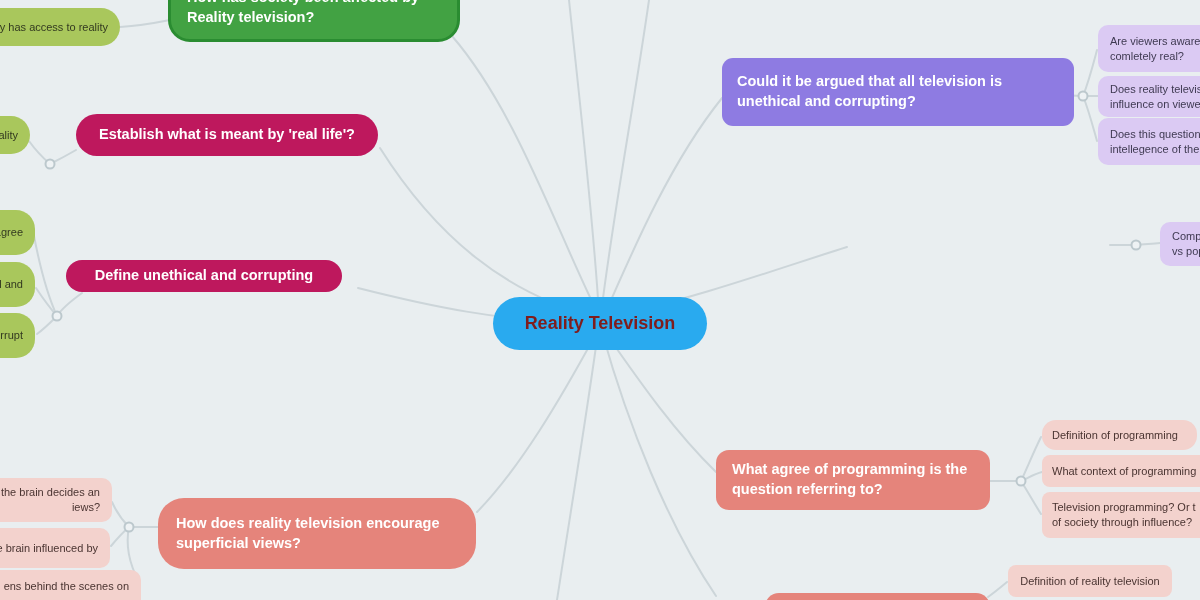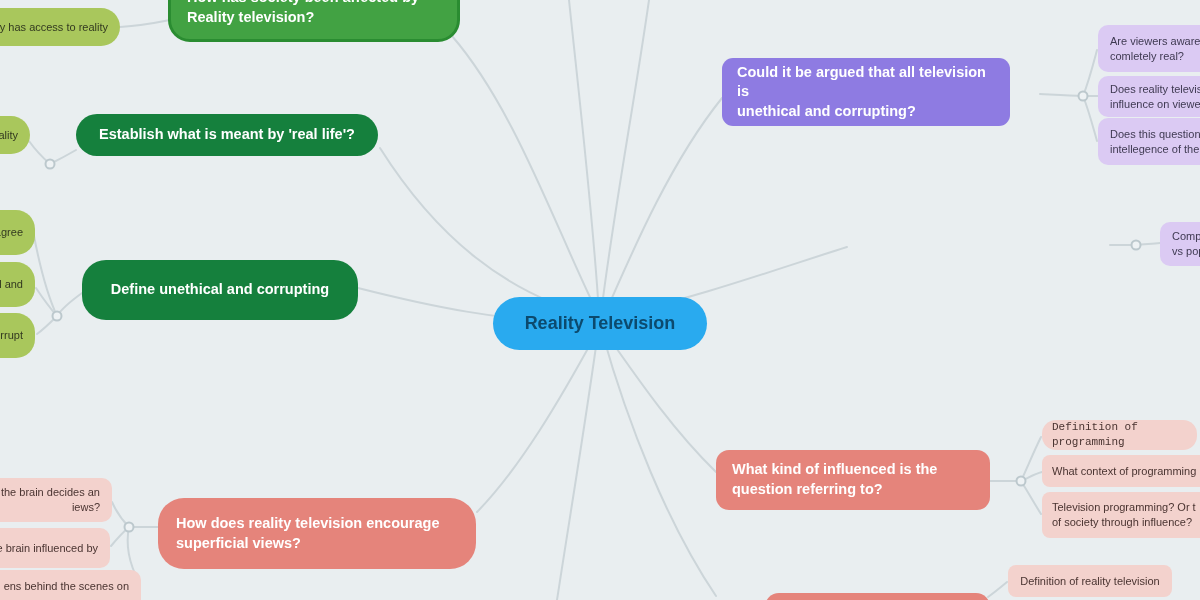--- a/index.html
+++ b/index.html
@@ -7,26 +7,26 @@
   #stage{
     position:relative;width:1200px;height:600px;overflow:hidden;
     background:#e9eef0;
   }
   #wires{position:absolute;left:0;top:0;}
   .node{
     position:absolute;display:flex;align-items:center;
     box-sizing:border-box;white-space:pre-line;line-height:1.35;
   }
   .root-node{
-    background:#29aaef;color:#0c4a6e;font-weight:bold;font-size:18px;
+    background:#29aaef;color:#7f1d1d;font-weight:bold;font-size:18px;
     justify-content:center;text-align:center;border-radius:27px;
   }
   .main{color:#ffffff;font-weight:bold;font-size:14.5px;}
   .child{font-size:11px;color:#383838;}
-  .green{background:#15803d;}
+  .green{background:#be185d;}
   .green-sel{background:#42a243;border:3px solid #2a8c31;}
   .olive{background:#a9c75c;color:#333a20;}
   .purple{background:#8e7be2;}
   .lavender{background:#dbcaf3;color:#3f3a52;}
   .salmon{background:#e5847b;}
   .pink{background:#f3d2cd;color:#4a3431;}
   .center-text{justify-content:center;text-align:center;}
   .left-text{justify-content:flex-start;text-align:left;}
   .cut-left{justify-content:flex-end;text-align:right;}
 </style>
@@ -92,40 +92,40 @@
 
   <div class="node root-node" style="left:493px;top:297px;width:214px;height:53px;">Reality Television</div>
 
   <div class="node main green-sel left-text" style="left:168px;top:-26px;width:292px;height:68px;border-radius:22px;padding:0 16px;">How has society been affected by
 Reality television?</div>
   <div class="node child olive cut-left" style="left:-62px;top:8px;width:182px;height:38px;border-radius:19px;padding:0 12px;">y has access to reality</div>
 
   <div class="node main green center-text" style="left:76px;top:114px;width:302px;height:42px;border-radius:21px;padding:0 14px;">Establish what is meant by 'real life'?</div>
   <div class="node child olive cut-left" style="left:-122px;top:116px;width:152px;height:38px;border-radius:19px;padding:0 12px;">ality</div>
 
-  <div class="node main green center-text" style="left:82px;top:260px;width:276px;height:60px;border-radius:24px;padding:7px 14px;">Define unethical and corrupting</div>
+  <div class="node main green center-text" style="left:66px;top:260px;width:276px;height:32px;border-radius:24px;padding:7px 14px;">Define unethical and corrupting</div>
   <div class="node child olive cut-left" style="left:-122px;top:210px;width:157px;height:45px;border-radius:19px;padding:0 12px;">agree</div>
   <div class="node child olive cut-left" style="left:-122px;top:262px;width:157px;height:45px;border-radius:19px;padding:0 12px;">al and</div>
   <div class="node child olive cut-left" style="left:-122px;top:313px;width:157px;height:45px;border-radius:19px;padding:0 12px;">orrupt</div>
 
-  <div class="node main purple left-text" style="left:722px;top:58px;width:288px;height:68px;border-radius:11px;padding:0 15px;">Could it be argued that all television is
+  <div class="node main purple left-text" style="left:722px;top:58px;width:352px;height:68px;border-radius:11px;padding:0 15px;">Could it be argued that all television is
 unethical and corrupting?</div>
   <div class="node child lavender left-text" style="left:1098px;top:25px;width:200px;height:47px;border-radius:10px;padding:6 12px;padding:6px 12px;">Are viewers aware
 comletely real?</div>
   <div class="node child lavender left-text" style="left:1098px;top:76px;width:200px;height:41px;border-radius:10px;padding:5px 12px;">Does reality televis
 influence on viewe</div>
   <div class="node child lavender left-text" style="left:1098px;top:118px;width:200px;height:47px;border-radius:10px;padding:6px 12px;">Does this question
 intellegence of the</div>
 
   <div class="node child lavender left-text" style="left:1160px;top:222px;width:140px;height:44px;border-radius:10px;padding:6px 12px;">Comp
 vs pop</div>
 
-  <div class="node main salmon left-text" style="left:716px;top:450px;width:274px;height:60px;border-radius:13px;padding:0 16px;">What kind of influenced is the
+  <div class="node main salmon left-text" style="left:716px;top:450px;width:274px;height:60px;border-radius:13px;padding:0 16px;">What agree of programming is the
 question referring to?</div>
-  <div class="node child pink left-text" style="left:1042px;top:420px;width:155px;height:30px;border-radius:14px;padding:0 10px;font-family:Liberation Mono, monospace;">Definition of programming</div>
+  <div class="node child pink left-text" style="left:1042px;top:420px;width:155px;height:30px;border-radius:14px;padding:0 10px;">Definition of programming</div>
   <div class="node child pink left-text" style="left:1042px;top:455px;width:175px;height:32px;border-radius:8px;padding:0 10px;">What context of programming</div>
   <div class="node child pink left-text" style="left:1042px;top:492px;width:195px;height:46px;border-radius:8px;padding:5px 10px;">Television programming? Or t
 of society through influence?</div>
 
   <div class="node main salmon left-text" style="left:158px;top:498px;width:318px;height:71px;border-radius:26px;padding:0 18px;">How does reality television encourage
 superficial views?</div>
   <div class="node child pink cut-left" style="left:-100px;top:478px;width:212px;height:44px;border-radius:10px;padding:5px 12px;">the brain decides an
 iews?</div>
   <div class="node child pink cut-left" style="left:-100px;top:528px;width:210px;height:40px;border-radius:10px;padding:0 12px;">e brain influenced by</div>
   <div class="node child pink cut-left" style="left:-100px;top:570px;width:241px;height:42px;border-radius:10px;padding:0 12px;align-items:flex-start;padding-top:9px;">ens behind the scenes on</div>

